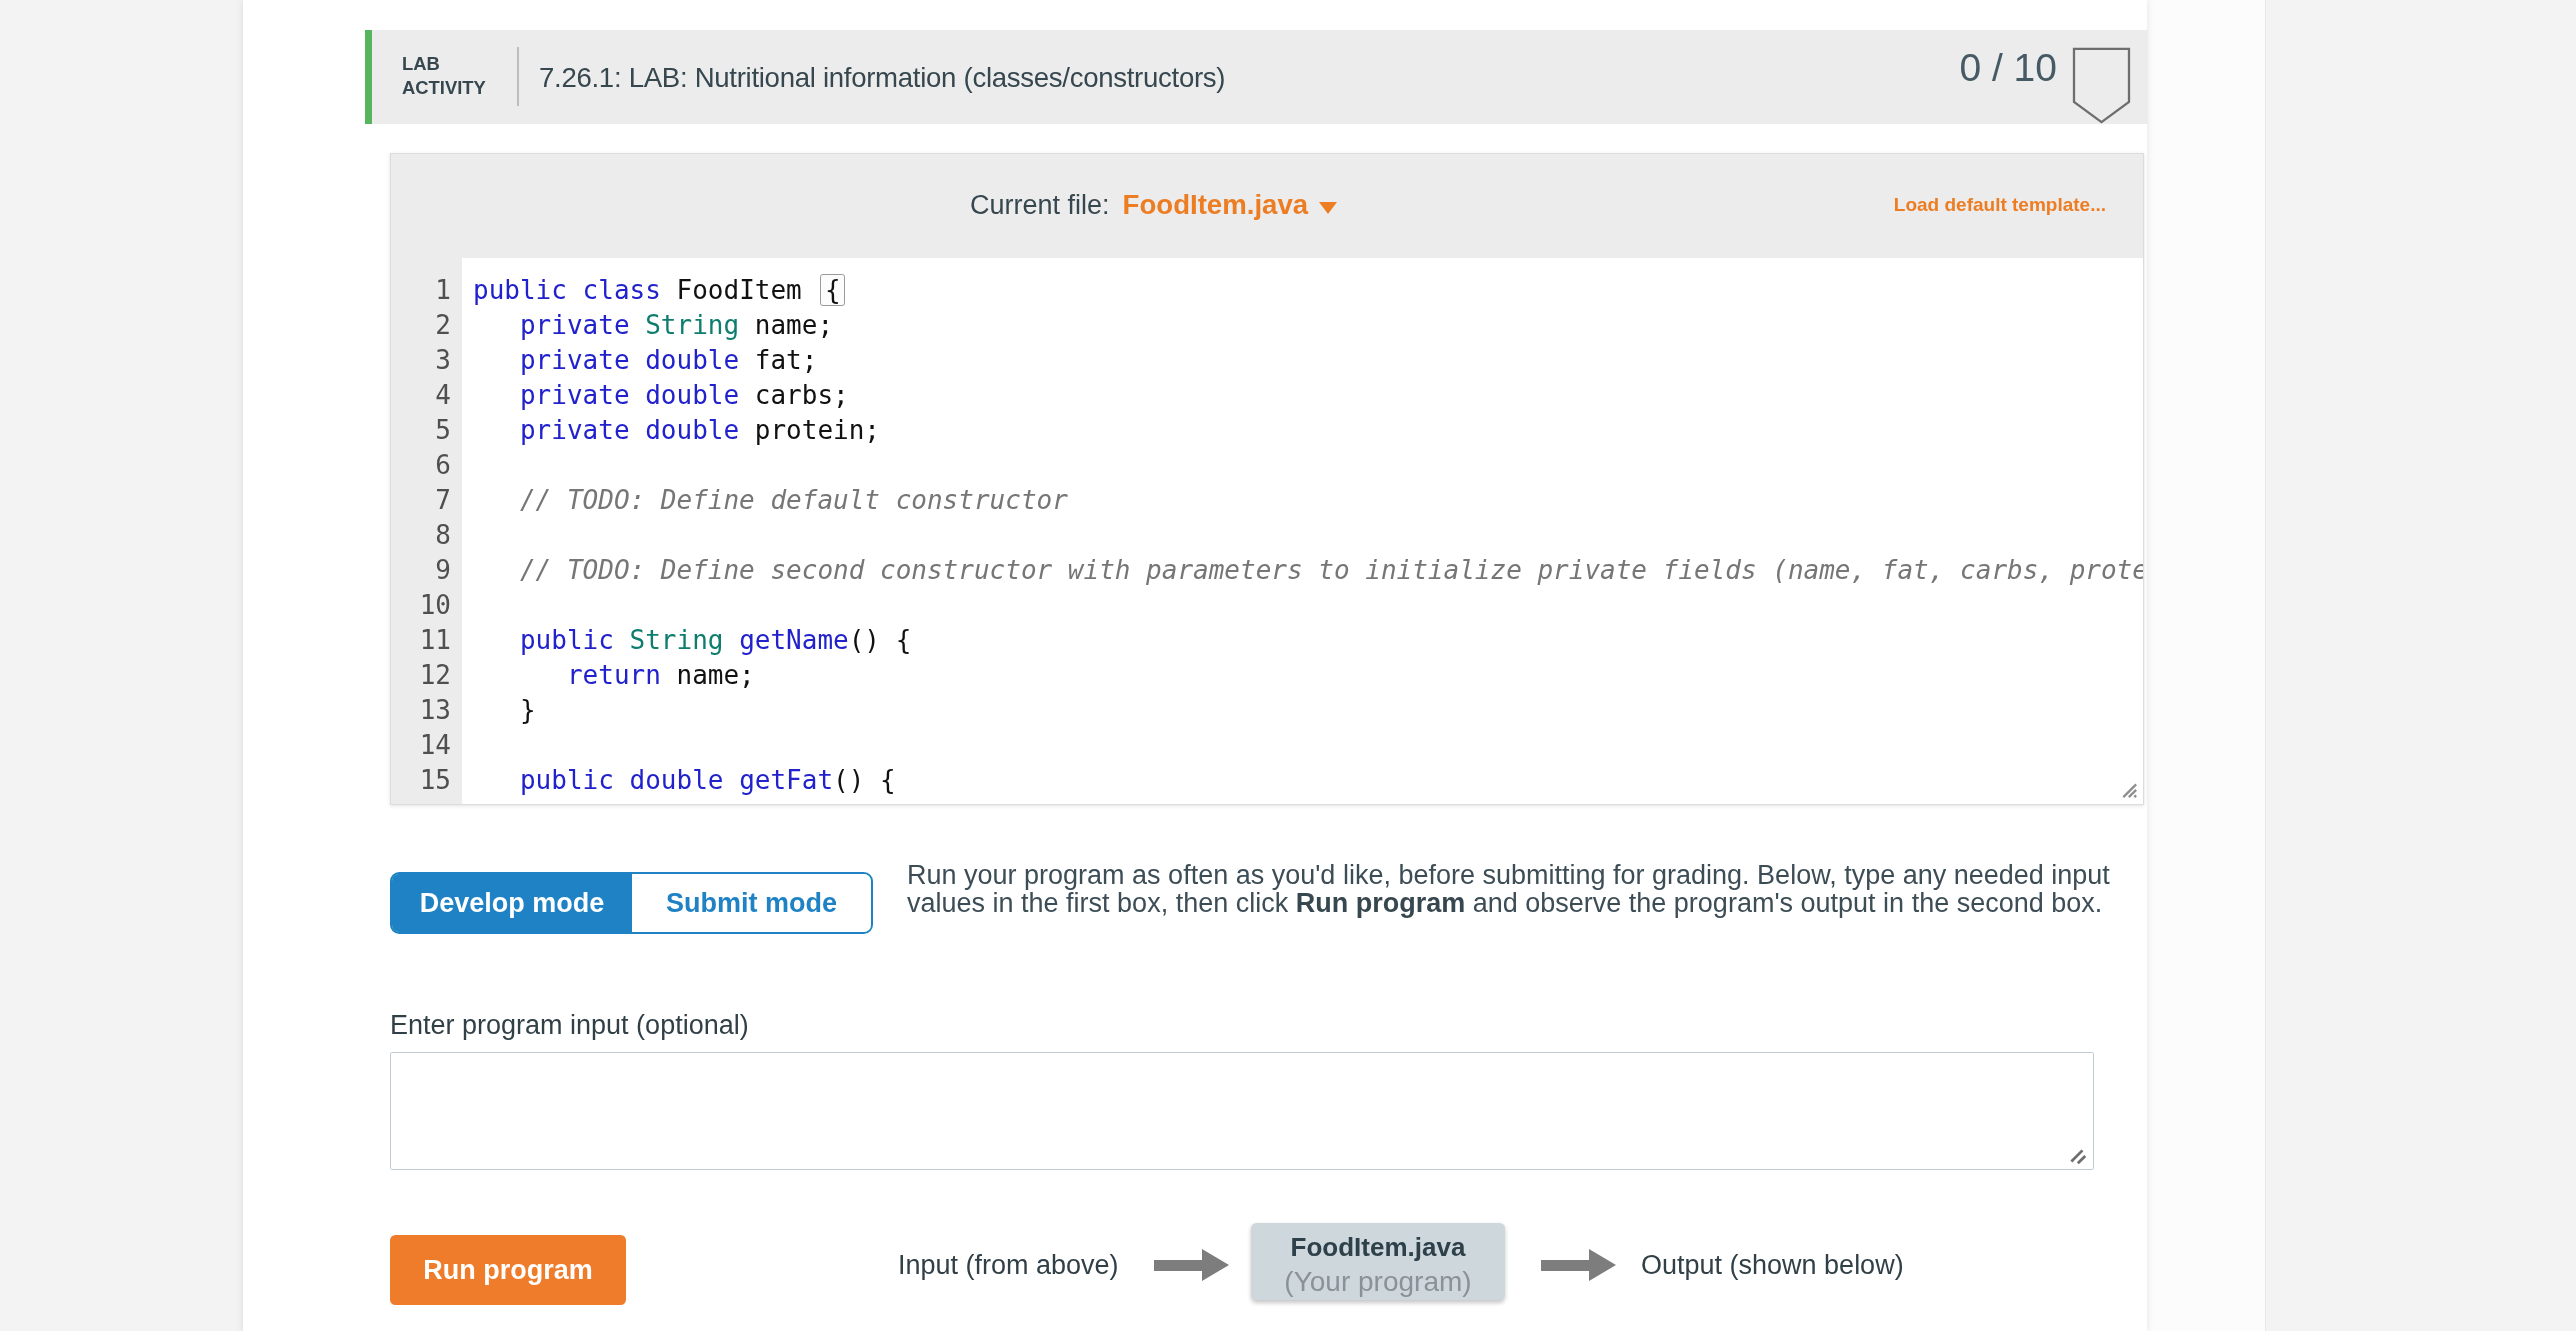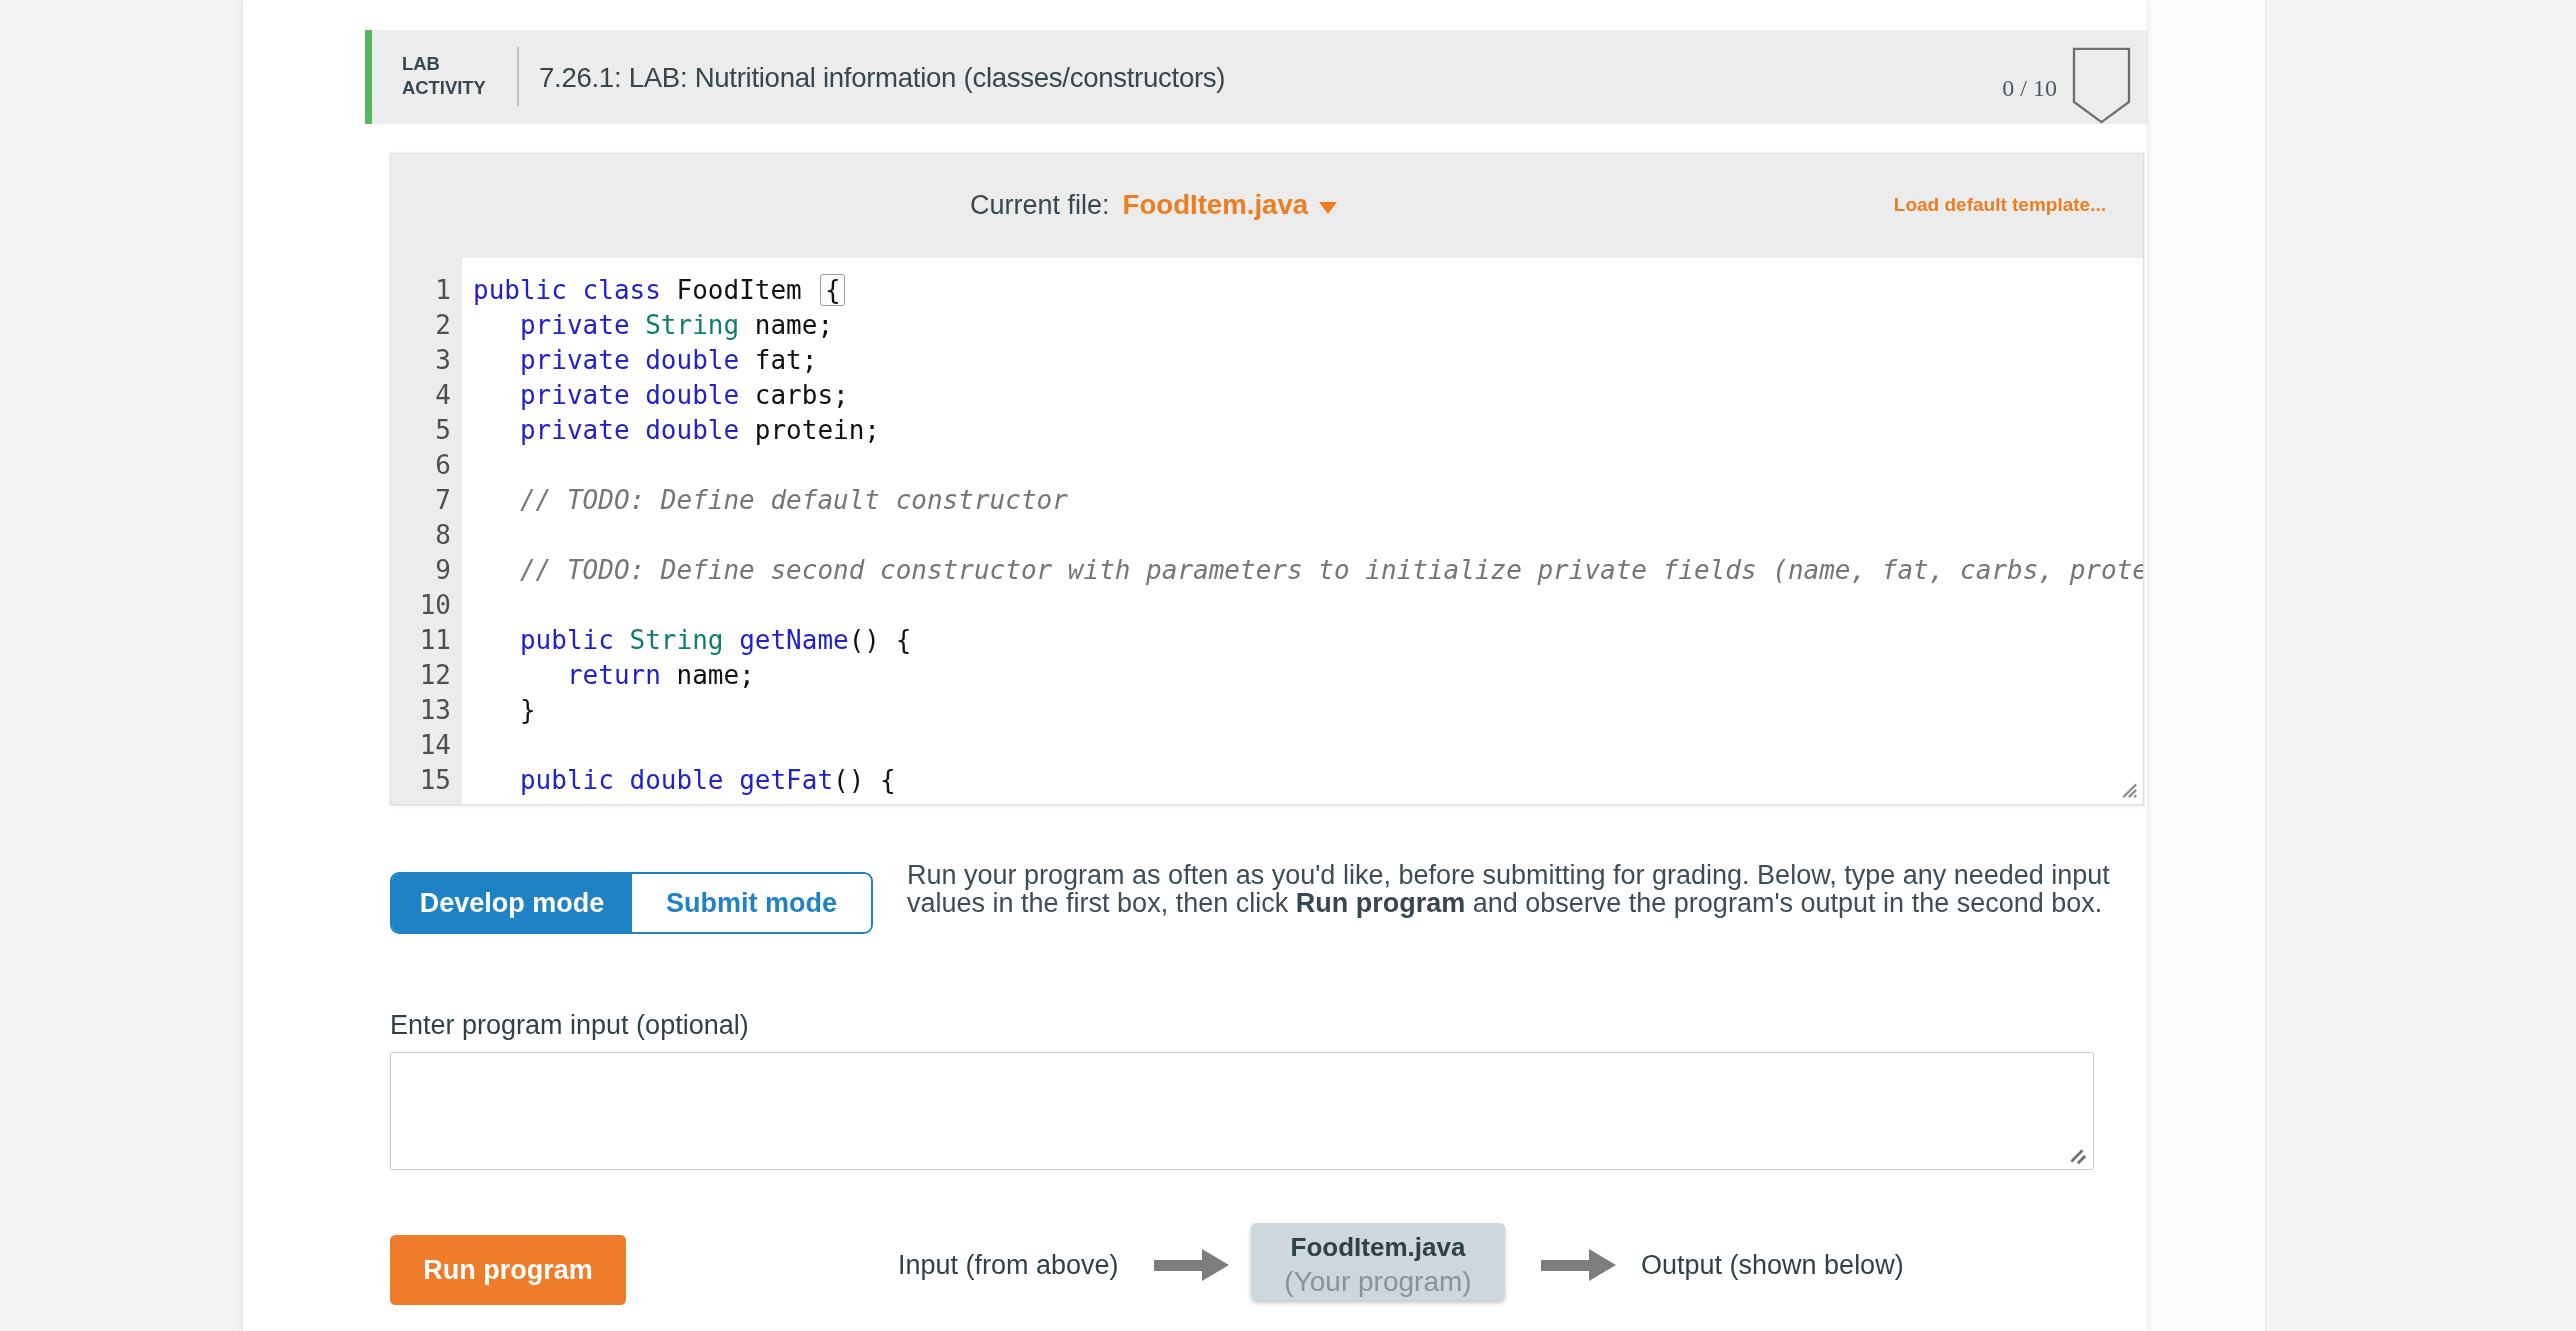--- a/index.html
+++ b/index.html
@@ -13,21 +13,21 @@
   .page-card{position:absolute;left:243px;top:0;width:1904px;height:1332px;background:#ffffff;
     box-shadow:0 0 7.3px rgba(0,0,0,0.10);}
   .side-band{position:absolute;left:2147px;top:0;width:118px;height:1332px;background:#fcfcfc;
     border-right:0.9px solid #e7e7e7;}
   
   .lab-header{position:absolute;left:365px;top:30px;width:1783px;height:94px;background:#ececec;
     border-left:7.3px solid #57b560;box-sizing:border-box;}
   .lab-badge{position:absolute;left:30px;top:22px;font-size:18.4px;font-weight:bold;line-height:24px;color:#37474f;}
   .lab-divider{position:absolute;left:145px;top:17.4px;width:1.8px;height:59px;background:#bdbdbd;}
   .lab-title{position:absolute;left:167px;top:32px;font-size:27.6px;color:#37474f;letter-spacing:-0.3px;text-align:right;}
-  .lab-score{position:absolute;right:91px;top:45px;font-size:24px;color:#455a64;font-family:Liberation Serif, serif;}
+  .lab-score{position:absolute;right:91px;top:16px;font-size:39px;color:#455a64;}
   .bookmark{position:absolute;right:17.4px;top:16.5px;width:59px;height:77px;}
   
   .editor-card{position:absolute;left:390px;top:153px;width:1754px;height:652px;background:#ef4444;
     border:0.9px solid #dcdcdc;box-sizing:border-box;box-shadow:0 0.9px 3.7px rgba(0,0,0,0.12);}
   .file-bar{position:absolute;left:0;top:0;width:100%;height:104px;background:#ececec;}
   .file-select{position:absolute;left:579px;top:35px;display:flex;align-items:center;cursor:pointer;}
   .file-label{font-size:27px;color:#37474f;margin-right:13px;}
   .file-name{font-size:27.6px;font-weight:bold;color:#ed7d22;}
   .caret-down{width:0;height:0;border-left:9.2px solid transparent;border-right:9.2px solid transparent;
     border-top:12px solid #ed7d22;margin-left:11px;margin-top:5.5px;}

